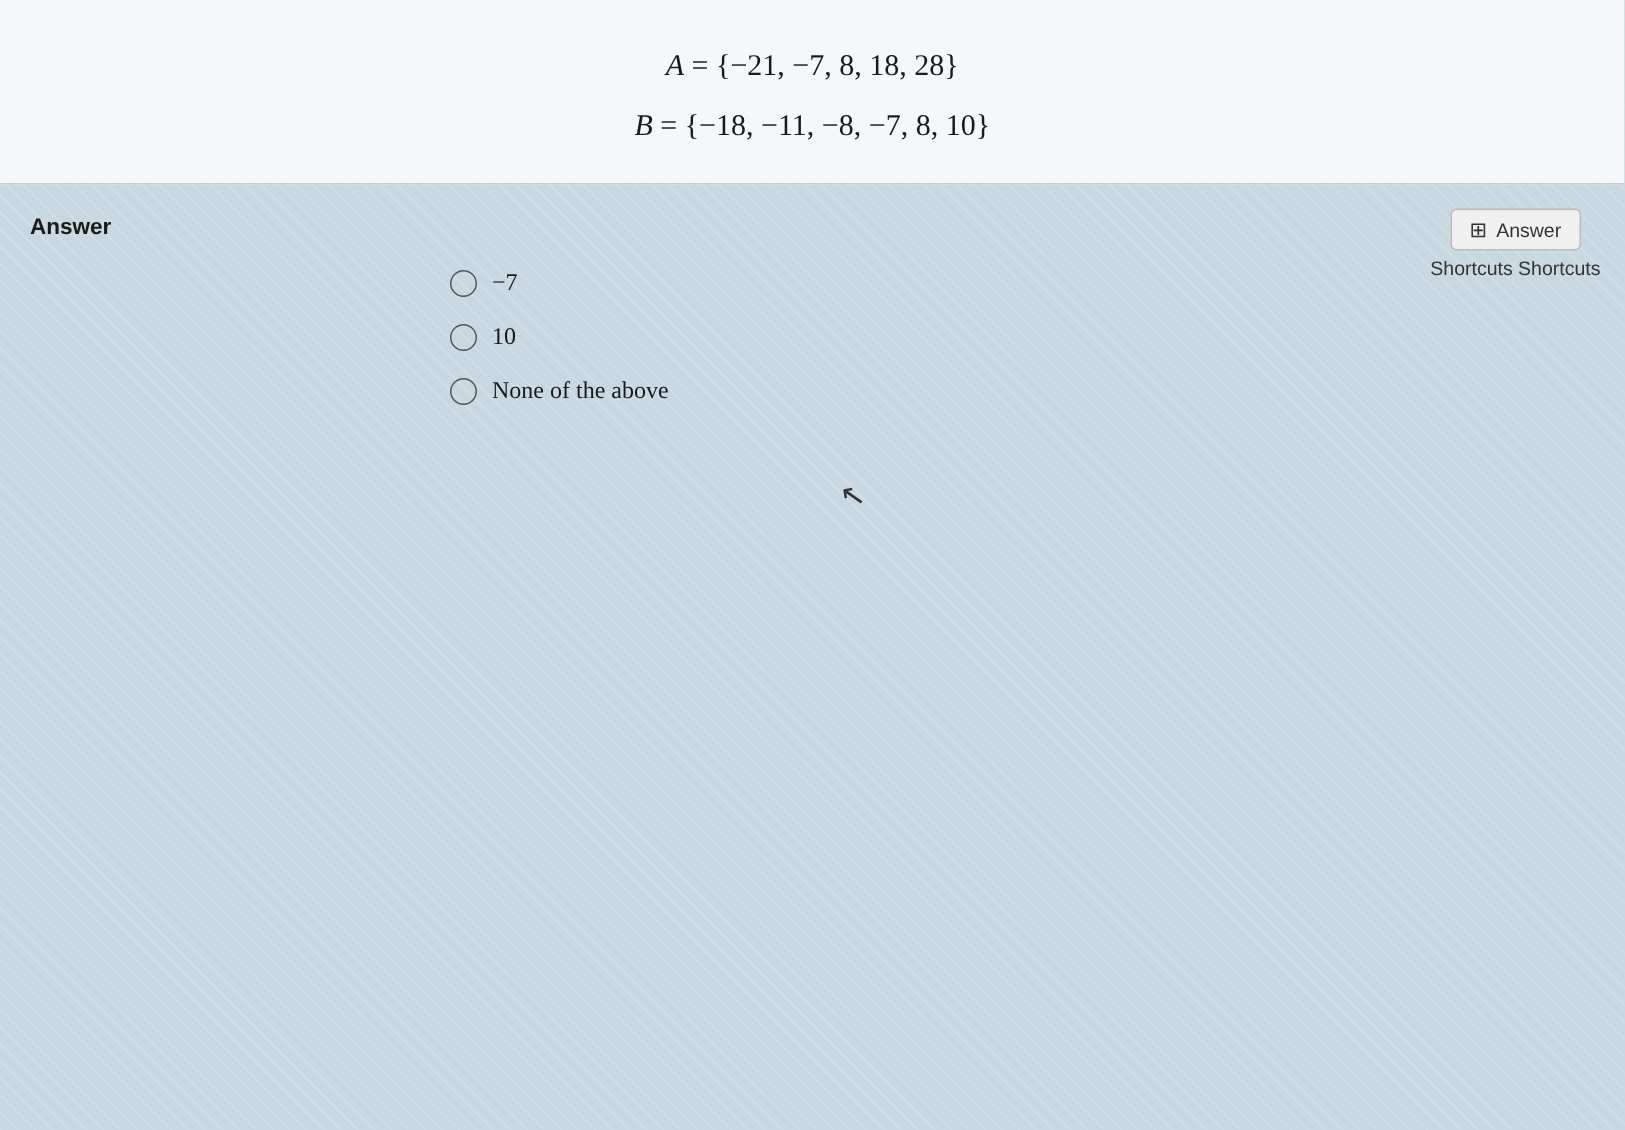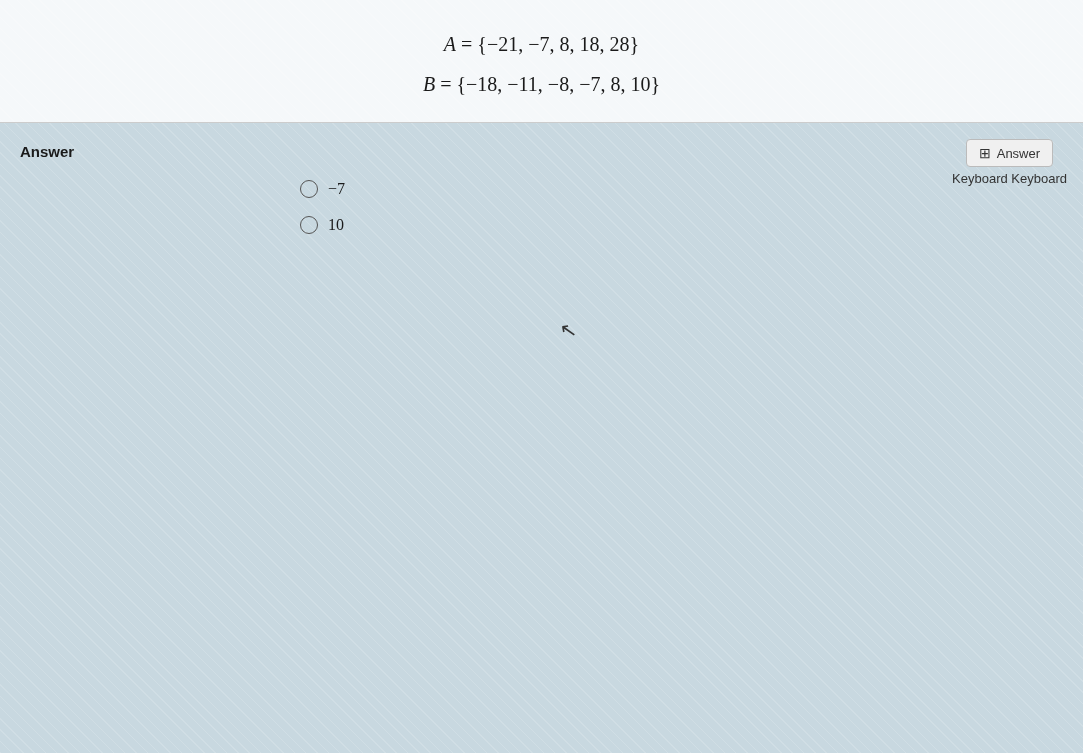--- a/index.html
+++ b/index.html
@@ -178,36 +178,40 @@
   <div class="answer-label">
     Answer
   </div>
 
   <div class="keypad-widget">
     <button class="keypad-button">
       <span class="keypad-icon">⊞</span>
       <span>Answer</span>
     </button>
     <a class="keyboard-shortcuts-link">
-      <span>Keyboard Keyboard</span>
+      <span>Shortcuts Shortcuts</span>
     </a>
   </div>
 
   <div class="cursor-arrow">↖</div>
 
   <div class="options-container">
 
 
     <label class="option-item">
       <input class="option-radio" type="radio" name="answer" value="-7" style="">
       <span class="option-label">−7</span>
     </label>
 
 
     <label class="option-item">
       <input class="option-radio" type="radio" name="answer" value="10" style="">
       <span class="option-label">10</span>
     </label>
 
+    <label class="option-item">
+      <input class="option-radio" type="radio" name="answer" value="none" style="">
+      <span class="option-label">None of the above</span>
+    </label>
 
   </div>
 
 </div>
 
 </body></html>

